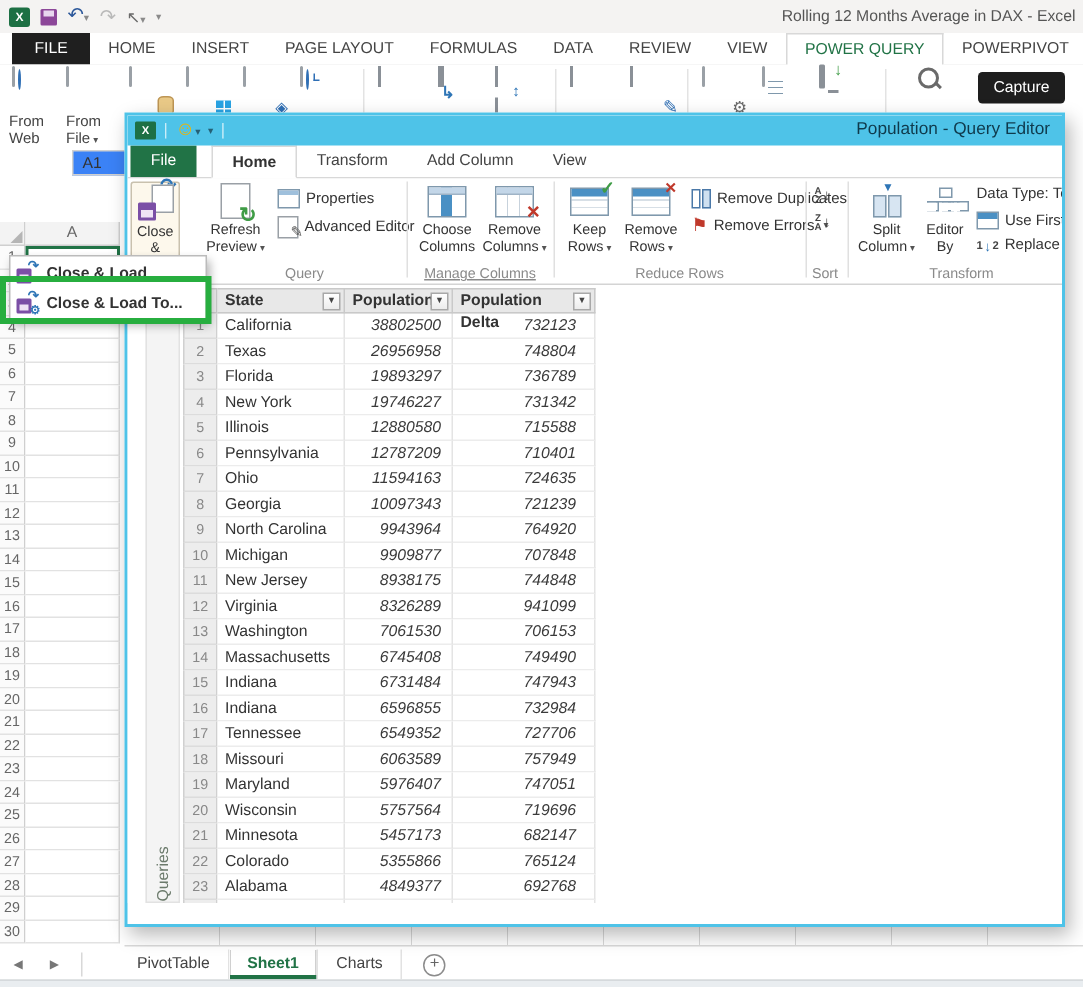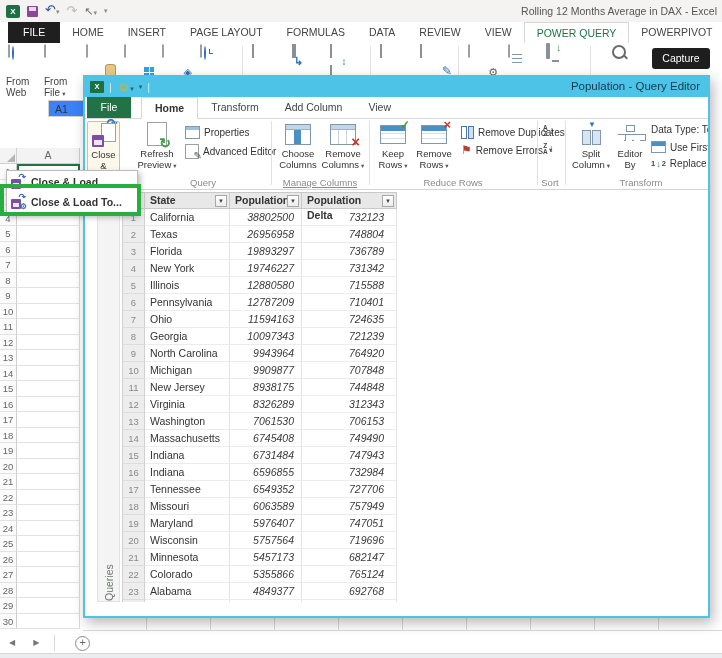--- a/index.html
+++ b/index.html
@@ -379,20 +379,26 @@
         <span class="xcell"></span>
       </div>
     </div>
   <div class="a1sel"></div>
   <div class="bottomgrid"></div>
 
   <div class="sheetbar">
     <span class="snav">◀</span>
     <span class="snav">▶</span>
     <span class="sdiv"></span>
+    <div style="display:flex;margin-left:18px;">
+
+    <div class="sheet">PivotTable</div>
+        <div class="sheet active">Sheet1</div>
+        <div class="sheet">Charts</div>
+      </div>
     <span class="newsheet">+</span>
   </div>
   <div class="statusstrip"></div>
 
   <div class="qe">
     <div class="qe-title">
       <span class="qe-logo">X</span>
       <span class="tsep">|</span>
       <span class="smiley">☺<span class="tcaret">▾</span></span>
       <span class="tcaret">▾</span>
@@ -620,21 +626,21 @@
               <span class="nc">11</span>
               <span class="dc c-state">New Jersey</span>
               <span class="dc c-pop">8938175</span>
               <span class="dc c-del">744848</span>
             </div>
 
             <div class="pr">
               <span class="nc">12</span>
               <span class="dc c-state">Virginia</span>
               <span class="dc c-pop">8326289</span>
-              <span class="dc c-del">312343</span>
+              <span class="dc c-del">941099</span>
             </div>
 
             <div class="pr">
               <span class="nc">13</span>
               <span class="dc c-state">Washington</span>
               <span class="dc c-pop">7061530</span>
               <span class="dc c-del">706153</span>
             </div>
 
             <div class="pr">

